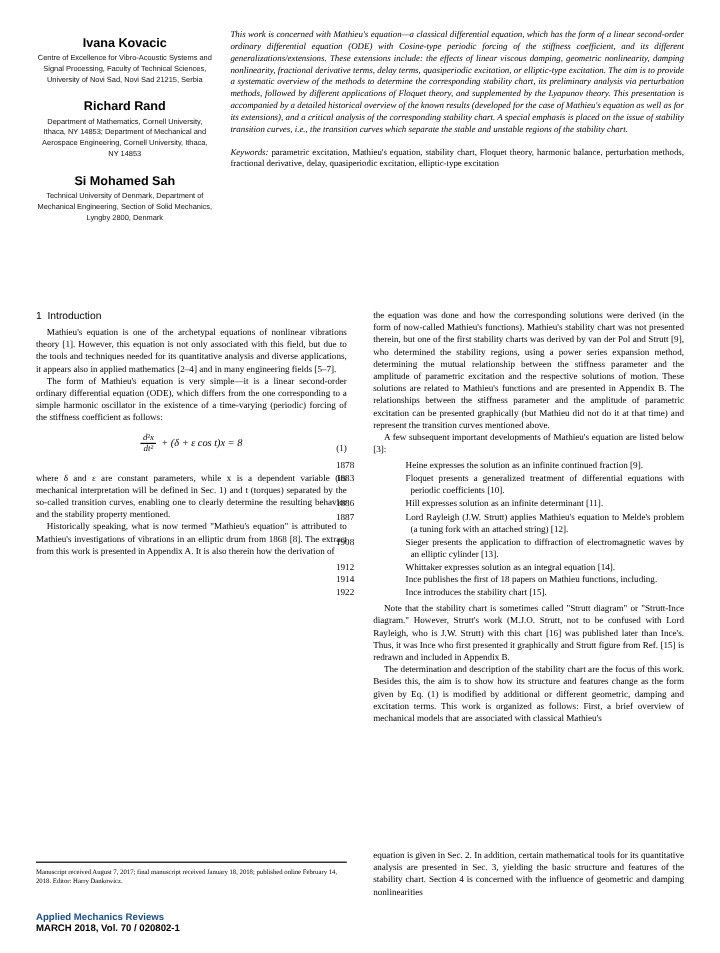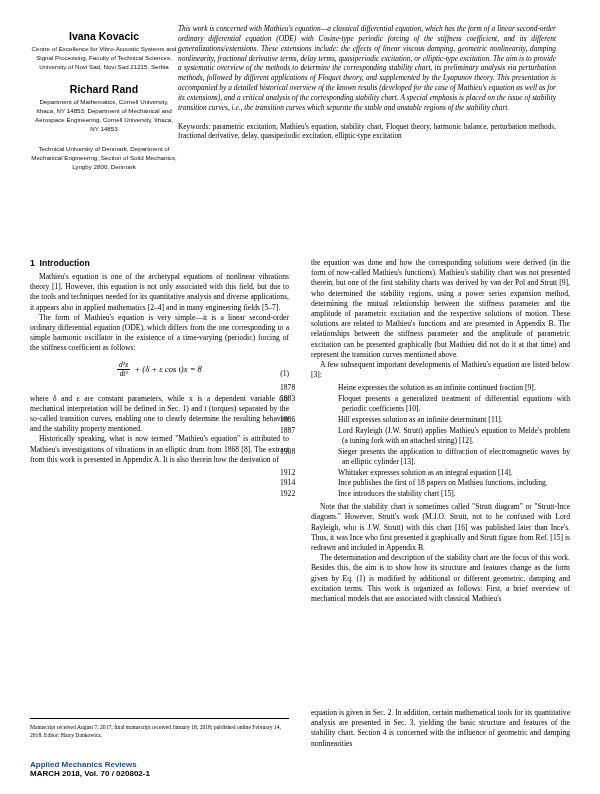--- a/index.html
+++ b/index.html
@@ -18,20 +18,21 @@
     left: 0; top: 0;
     width: 600px; height: 794px;
   }
 
   
   .top {
     position: absolute;
     left: 30px; top: 24px;
     width: 540px;
     display: flex;
+    gap: 14px;
   }
   .authors {
     width: 148px;
     text-align: center;
     padding-top: 6px;
   }
   .author-block { margin-bottom: 11px; }
   .author-name {
     font-family: "Liberation Sans", sans-serif;
     font-weight: bold;
@@ -62,34 +63,34 @@
     line-height: 1.33;
     text-align: justify;
     margin-bottom: 9px;
   }
   .keywords {
     font-family: "Liberation Serif", serif;
     font-size: 7.4px;
     line-height: 1.33;
     text-align: justify;
   }
-  .keywords .kw-label { }
+  .keywords .kw-label { font-style: italic; }
 
   
   .body-cols {
     position: absolute;
     left: 30px; top: 258px;
     width: 540px; height: 470px;
     display: flex;
     gap: 22px;
   }
   .col { width: 259px; }
   .sec-head {
     font-family: "Liberation Sans", sans-serif;
-    font-weight: bold;
+    font-weight: normal;
     font-size: 8.6px;
     margin: 0 0 4px 0;
   }
   p.bp {
     font-size: 7.6px;
     line-height: 1.345;
     text-align: justify;
     margin: 0;
     text-indent: 9px;
   }
@@ -189,20 +190,21 @@
     <div class="authors">
       <div class="author-block">
         <div class="author-name">Ivana Kovacic</div>
         <div class="author-aff">Centre of Excellence for Vibro-Acoustic Systems and Signal Processing, Faculty of Technical Sciences, University of Novi Sad, Novi Sad 21215, Serbia</div>
       </div>
       <div class="author-block">
         <div class="author-name">Richard Rand</div>
         <div class="author-aff">Department of Mathematics, Cornell University, Ithaca, NY 14853; Department of Mechanical and Aerospace Engineering, Cornell University, Ithaca, NY 14853</div>
       </div>
       <div class="author-block">
+        <div class="author-name">Si Mohamed Sah</div>
         <div class="author-aff">Technical University of Denmark, Department of Mechanical Engineering, Section of Solid Mechanics, Lyngby 2800, Denmark</div>
       </div>
     </div>
 
     <div class="titleblock">
       <div class="abstract">This work is concerned with Mathieu's equation—a classical differential equation, which has the form of a linear second-order ordinary differential equation (ODE) with Cosine-type periodic forcing of the stiffness coefficient, and its different generalizations/extensions. These extensions include: the effects of linear viscous damping, geometric nonlinearity, damping nonlinearity, fractional derivative terms, delay terms, quasiperiodic excitation, or elliptic-type excitation. The aim is to provide a systematic overview of the methods to determine the corresponding stability chart, its preliminary analysis via perturbation methods, followed by different applications of Floquet theory, and supplemented by the Lyapunov theory. This presentation is accompanied by a detailed historical overview of the known results (developed for the case of Mathieu's equation as well as for its extensions), and a critical analysis of the corresponding stability chart. A special emphasis is placed on the issue of stability transition curves, i.e., the transition curves which separate the stable and unstable regions of the stability chart.</div>
       <div class="keywords">
         <span class="kw-label">Keywords:</span>
         <span>parametric excitation, Mathieu's equation, stability chart, Floquet theory, harmonic balance, perturbation methods, fractional derivative, delay, quasiperiodic excitation, elliptic-type excitation</span>
       </div>

